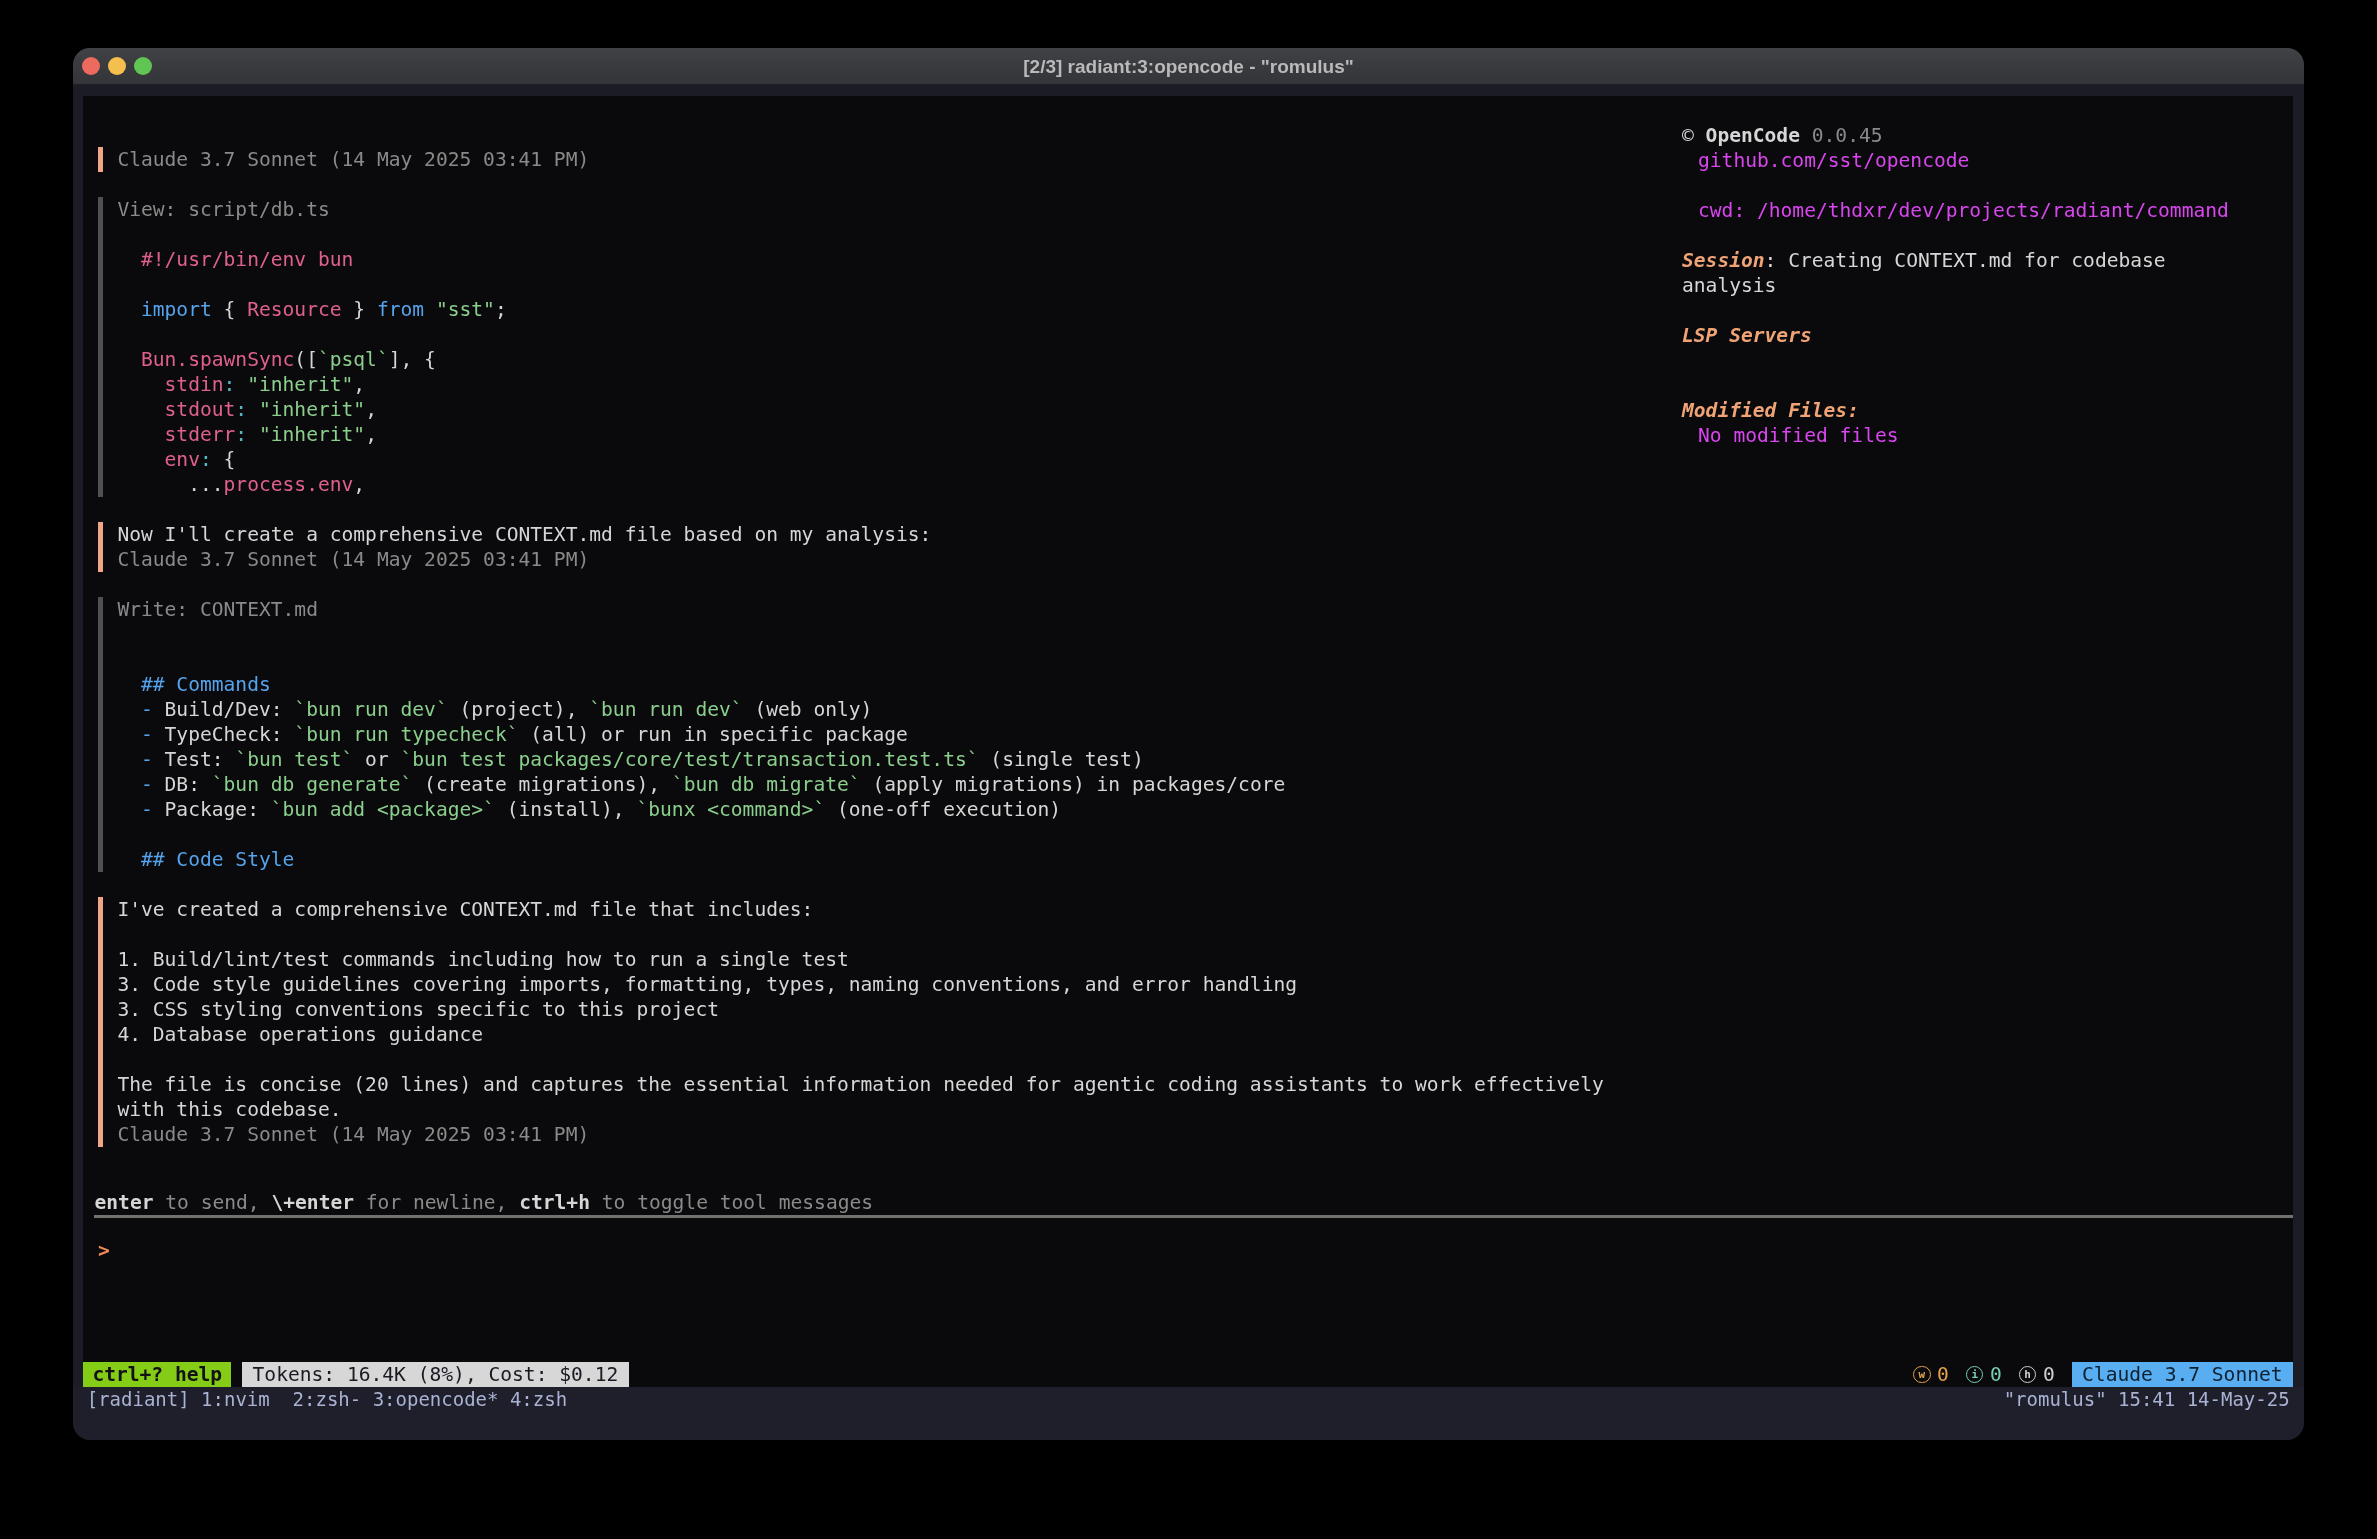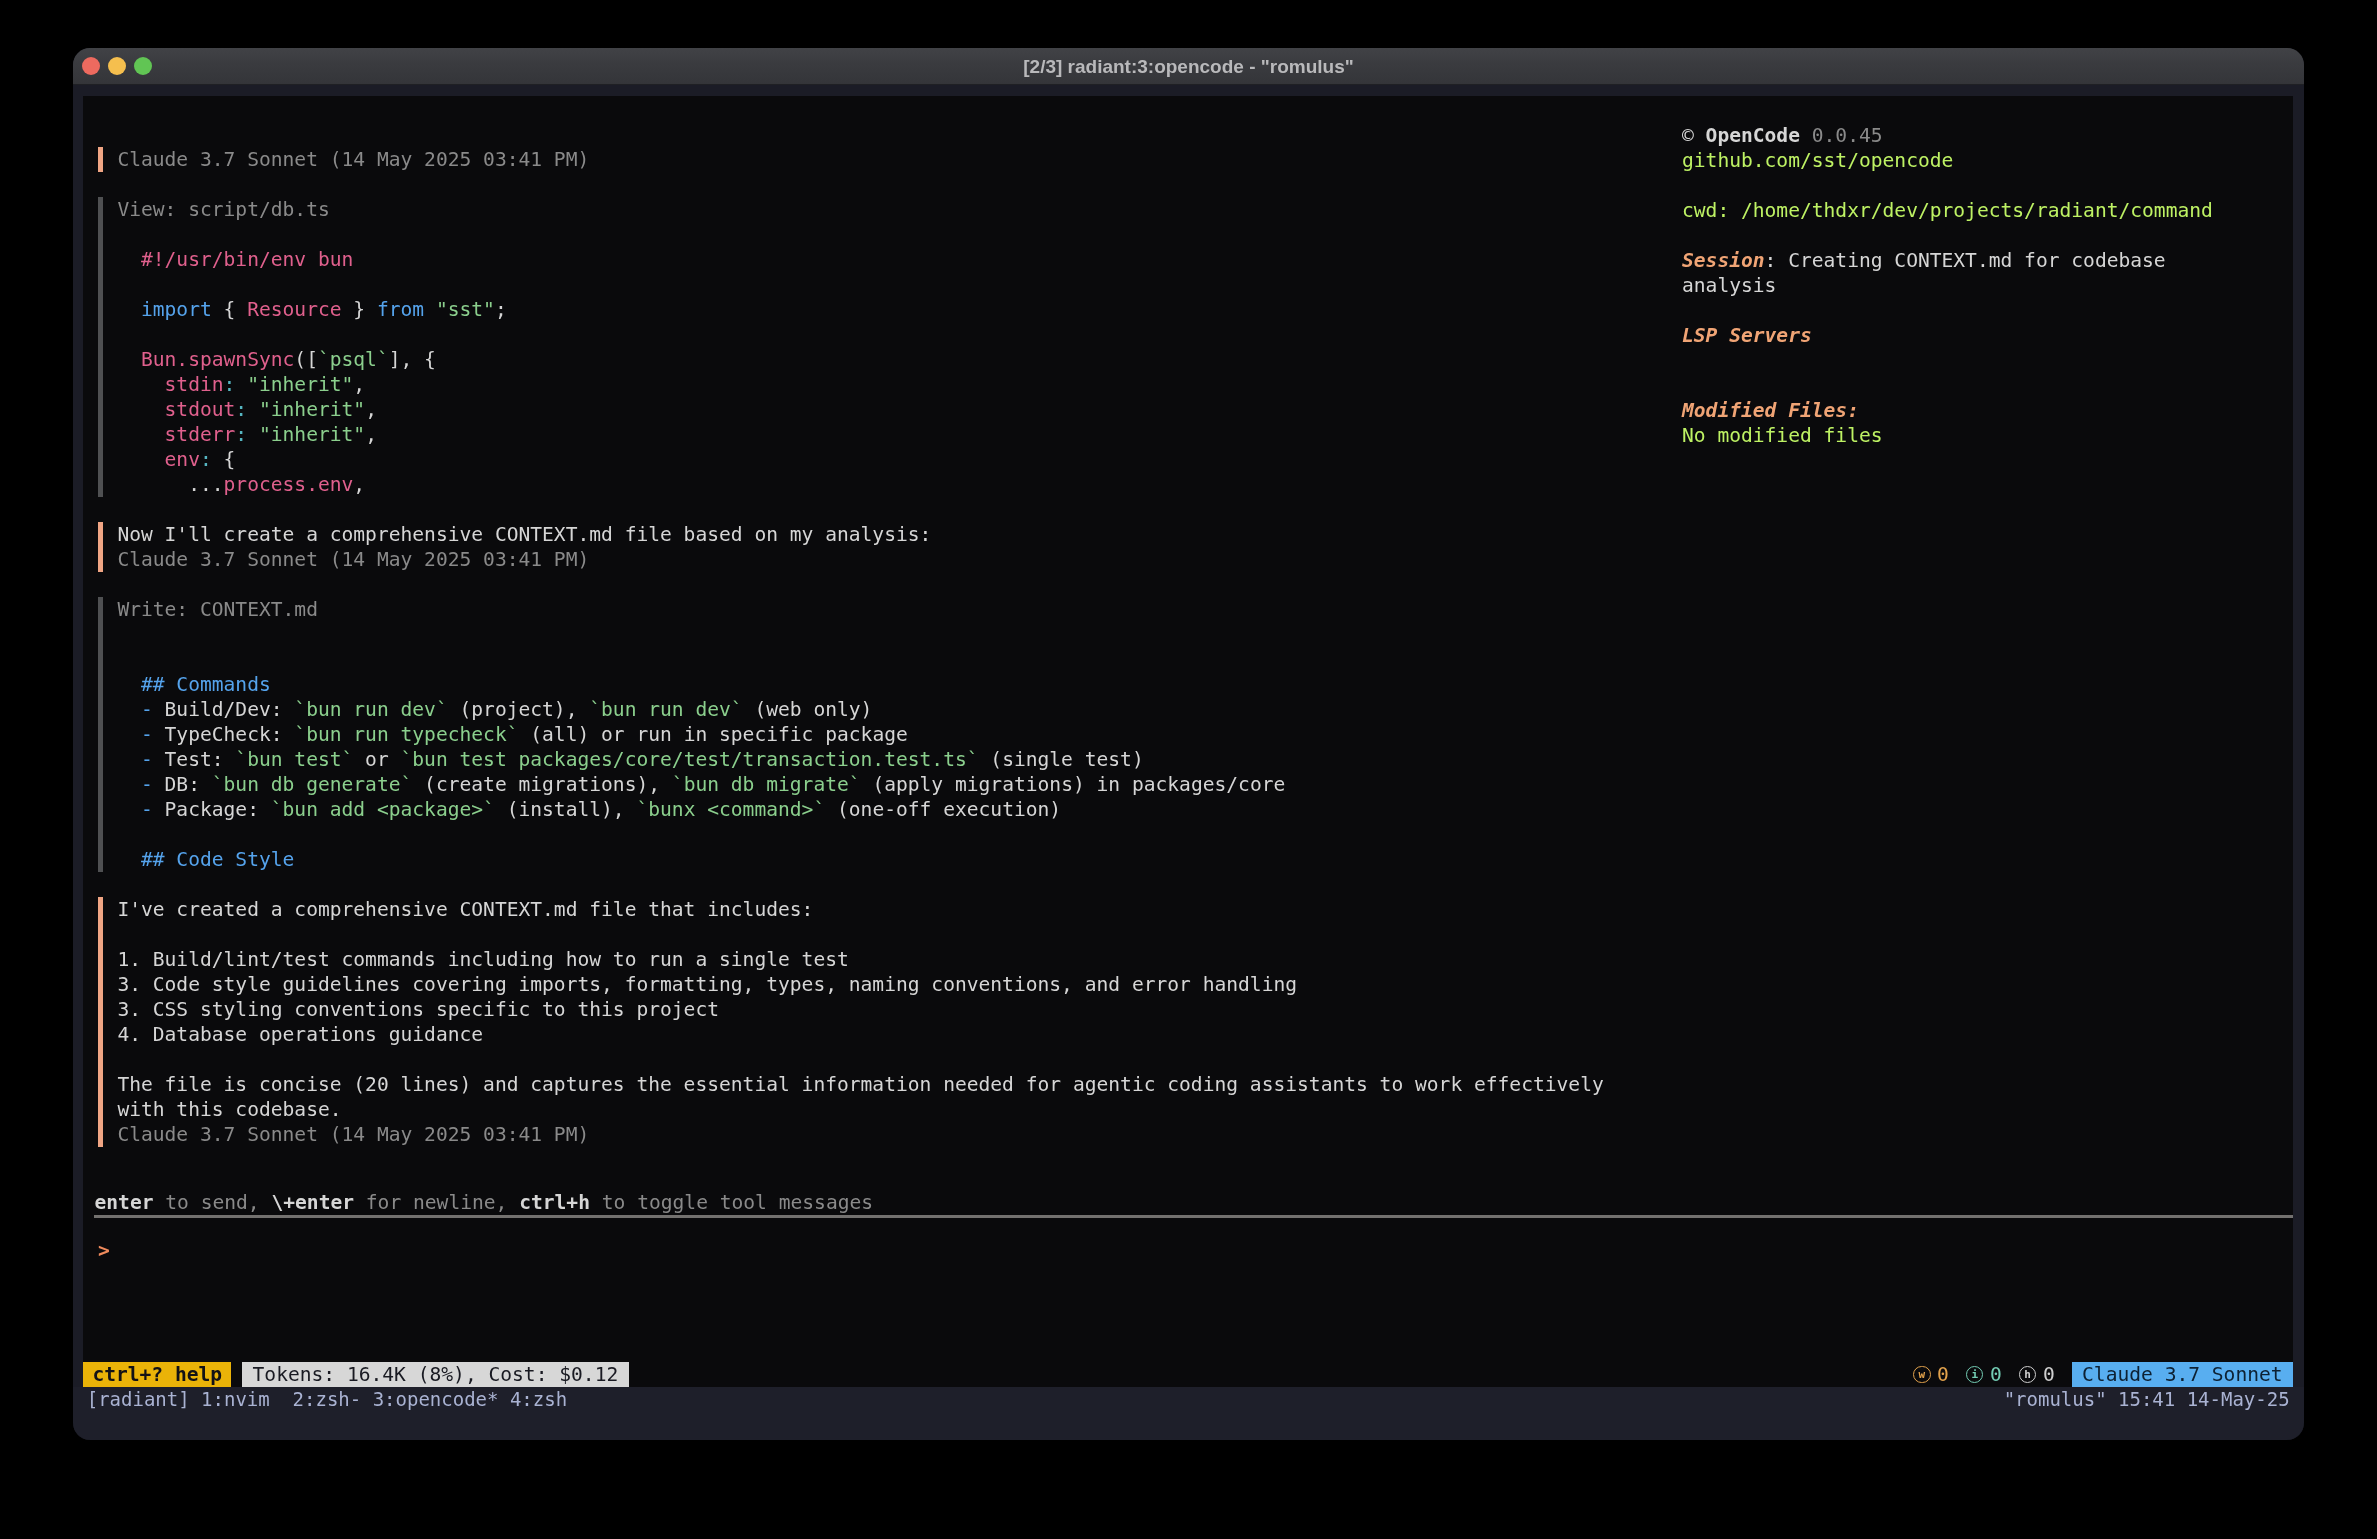--- a/index.html
+++ b/index.html
@@ -40,21 +40,21 @@
   .strip { position: absolute; background: #1b1c26; }
   .strip-top   { top: 0; left: 0; right: 0; height: 11px; }
   .strip-left  { top: 0; left: 0; width: 10.4px; bottom: 53px; }
   .strip-right { top: 0; right: 0; width: 11px; bottom: 53px; }
 
   .line { white-space: pre; font-size: 19.6px; line-height: 25px; height: 25px; }
 
   
   .sg-w   { color: #d6d6d6; }
   .sg-dim { color: #8a8a8a; }
-  .sg-g   { color: #bef264; }
+  .sg-g   { color: #d946ef; margin-left: 16px; }
   .sg-pk  { color: #e0608d; }
   .sg-gr  { color: #8bcf8d; }
   .sg-bl  { color: #55a3ec; }
   .sg-cy  { color: #56b6c2; }
   .sg-or  { color: #f0a475; font-style: italic; }
   .sg-b   { font-weight: 700; }
 
   
   .chat { position: absolute; left: 25px; top: 39px; width: 1527px; margin-top: 23px; }
   .block { border-left: 5.2px solid #4f5052; padding-left: 14.4px; margin-bottom: 25px; }
@@ -73,21 +73,21 @@
   }
 
   
   .statusbar {
     position: absolute; left: 10.4px; right: 11px; top: 1277px; height: 25px;
     display: flex; justify-content: space-between; align-items: center;
     font-size: 19.6px;
   }
   .sb-left { display: flex; align-items: center; height: 25px; }
   .badge { display: inline-block; height: 25px; line-height: 25px; }
-  .badge-help   { background: #eab308; color: #121216; font-weight: 700; padding: 0 9px; }
+  .badge-help   { background: #84cc16; color: #121216; font-weight: 700; padding: 0 9px; }
   .badge-tokens { background: #d7d7d7; color: #191a22; padding: 0 10.4px; margin-left: 11px; }
   .sb-right { display: flex; align-items: center; gap: 17px; height: 25px; }
   .diag { display: inline-flex; align-items: center; gap: 6.5px; }
   .circ {
     width: 17.6px; height: 17.6px; border: 1.6px solid currentColor; border-radius: 50%;
     display: inline-flex; align-items: center; justify-content: center;
     font-size: 11px; font-weight: 700;
   }
   .diag-warn { color: #e2a24c; }
   .diag-info { color: #74cdb4; }

